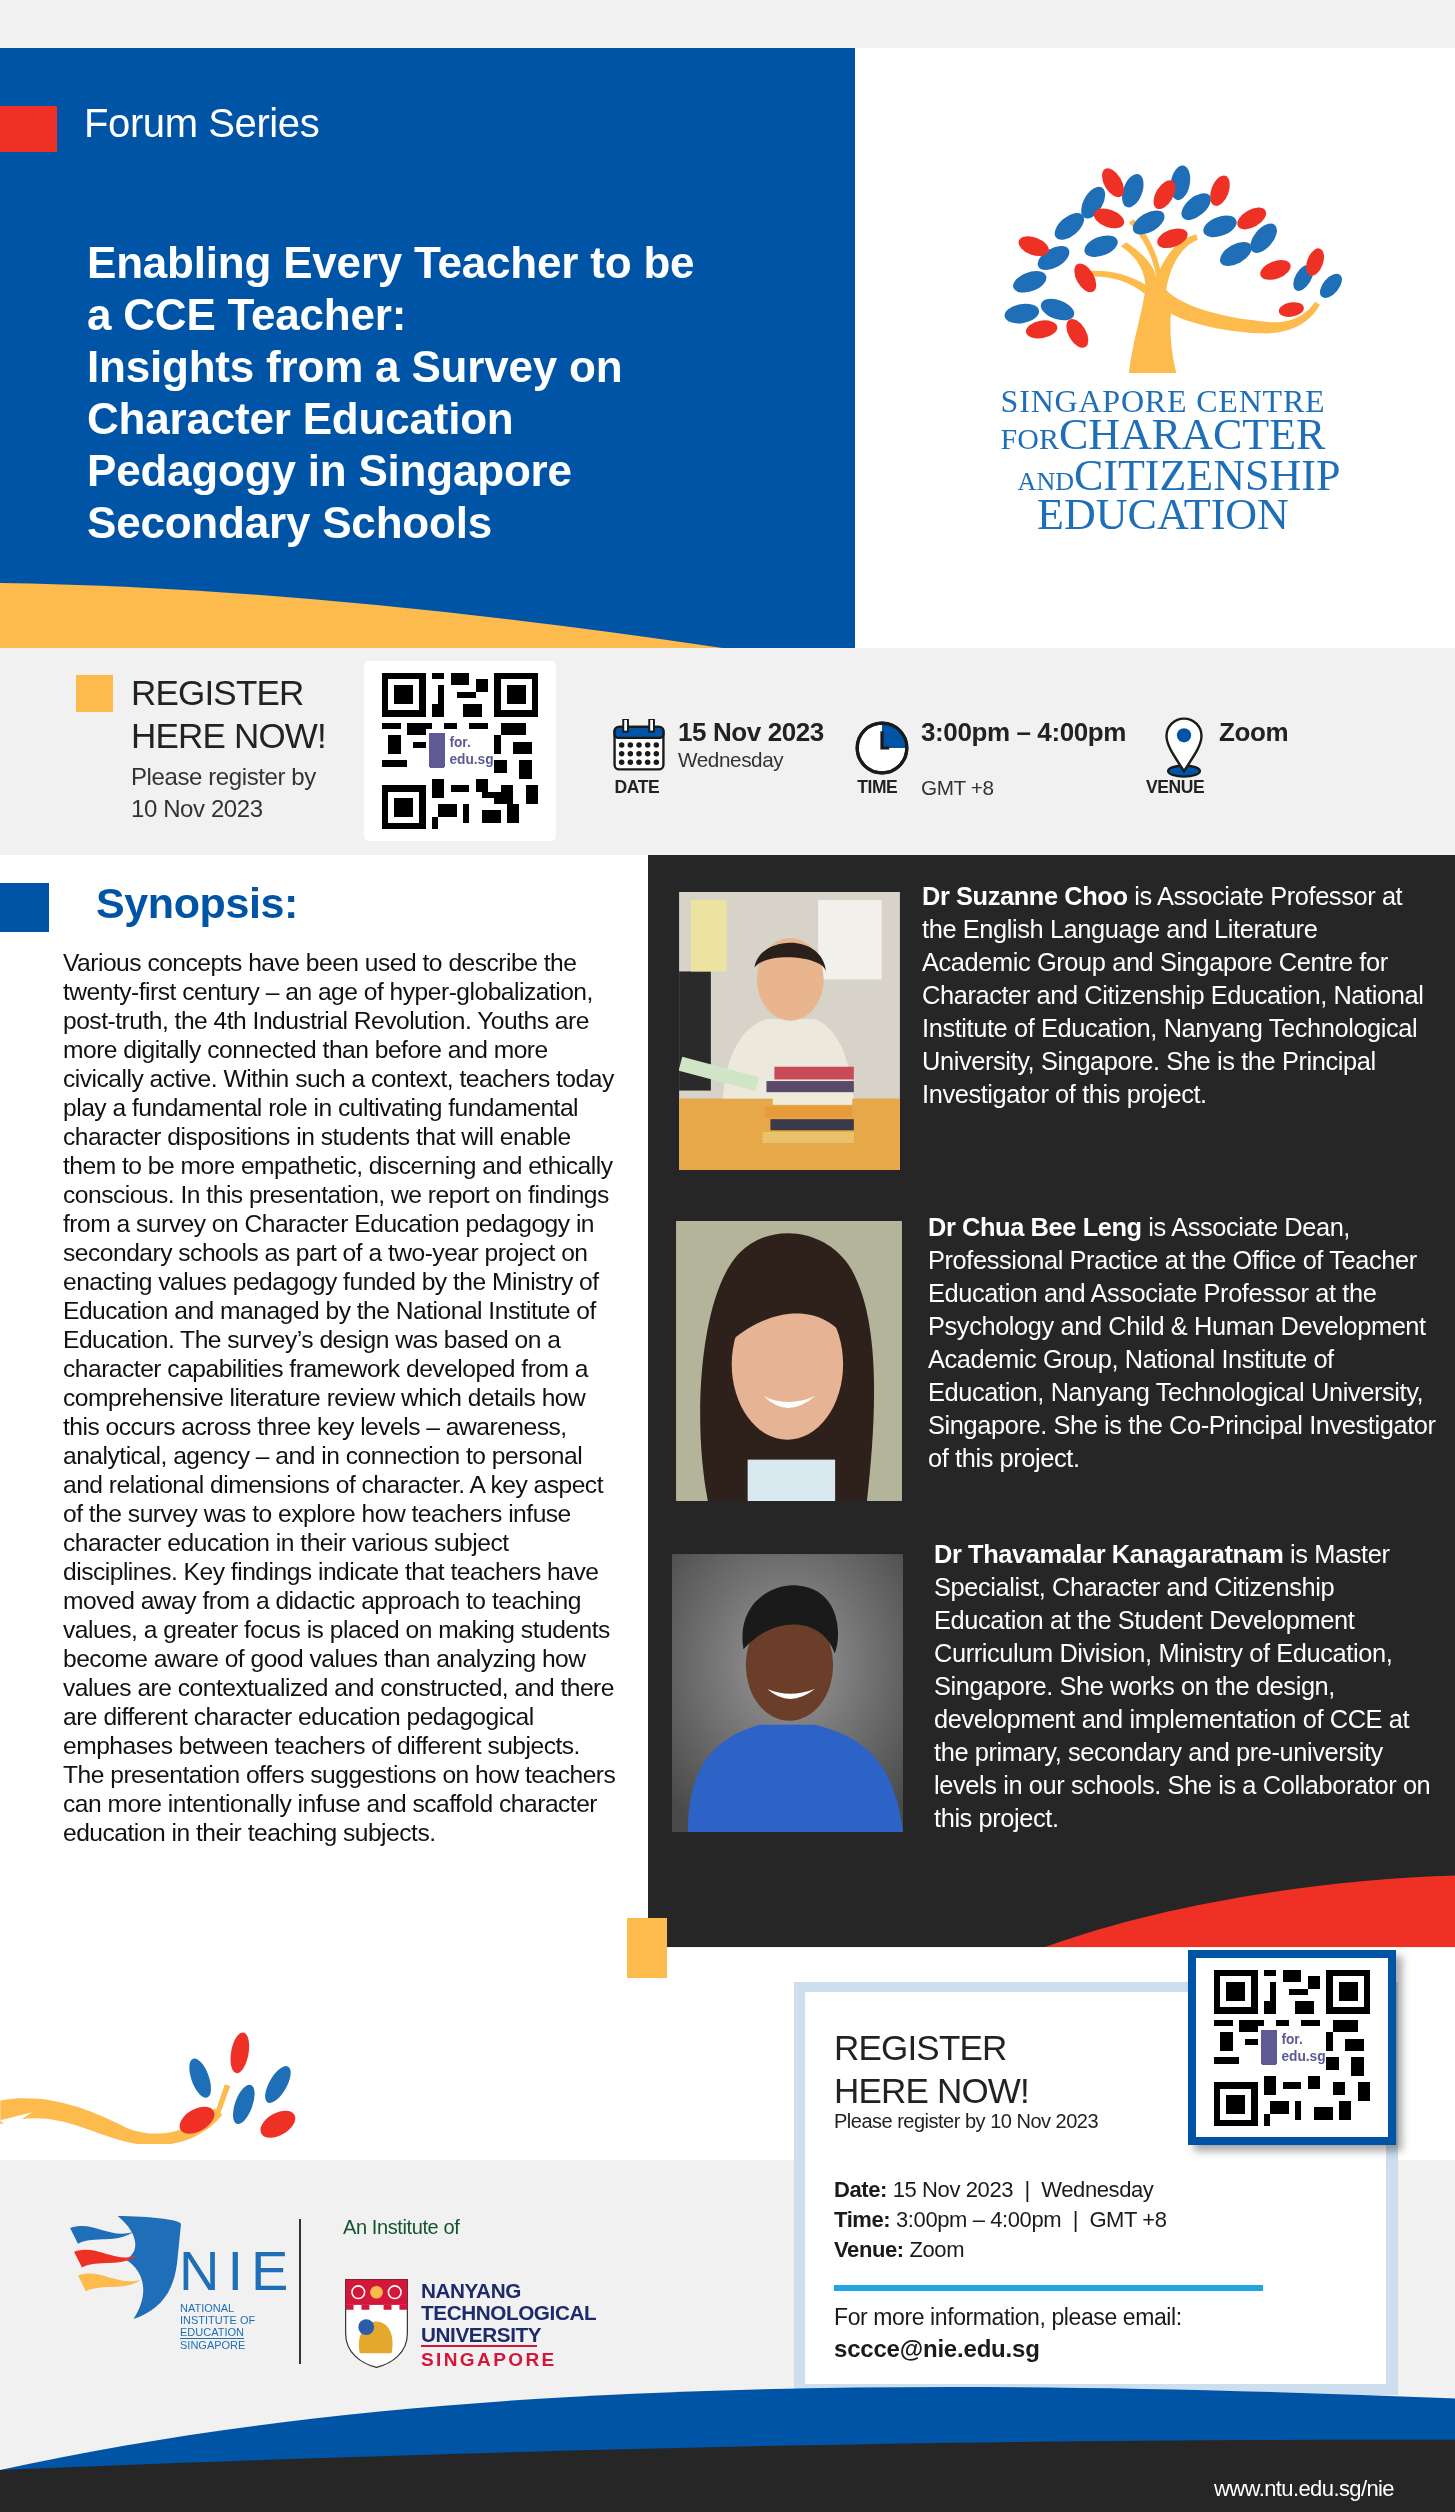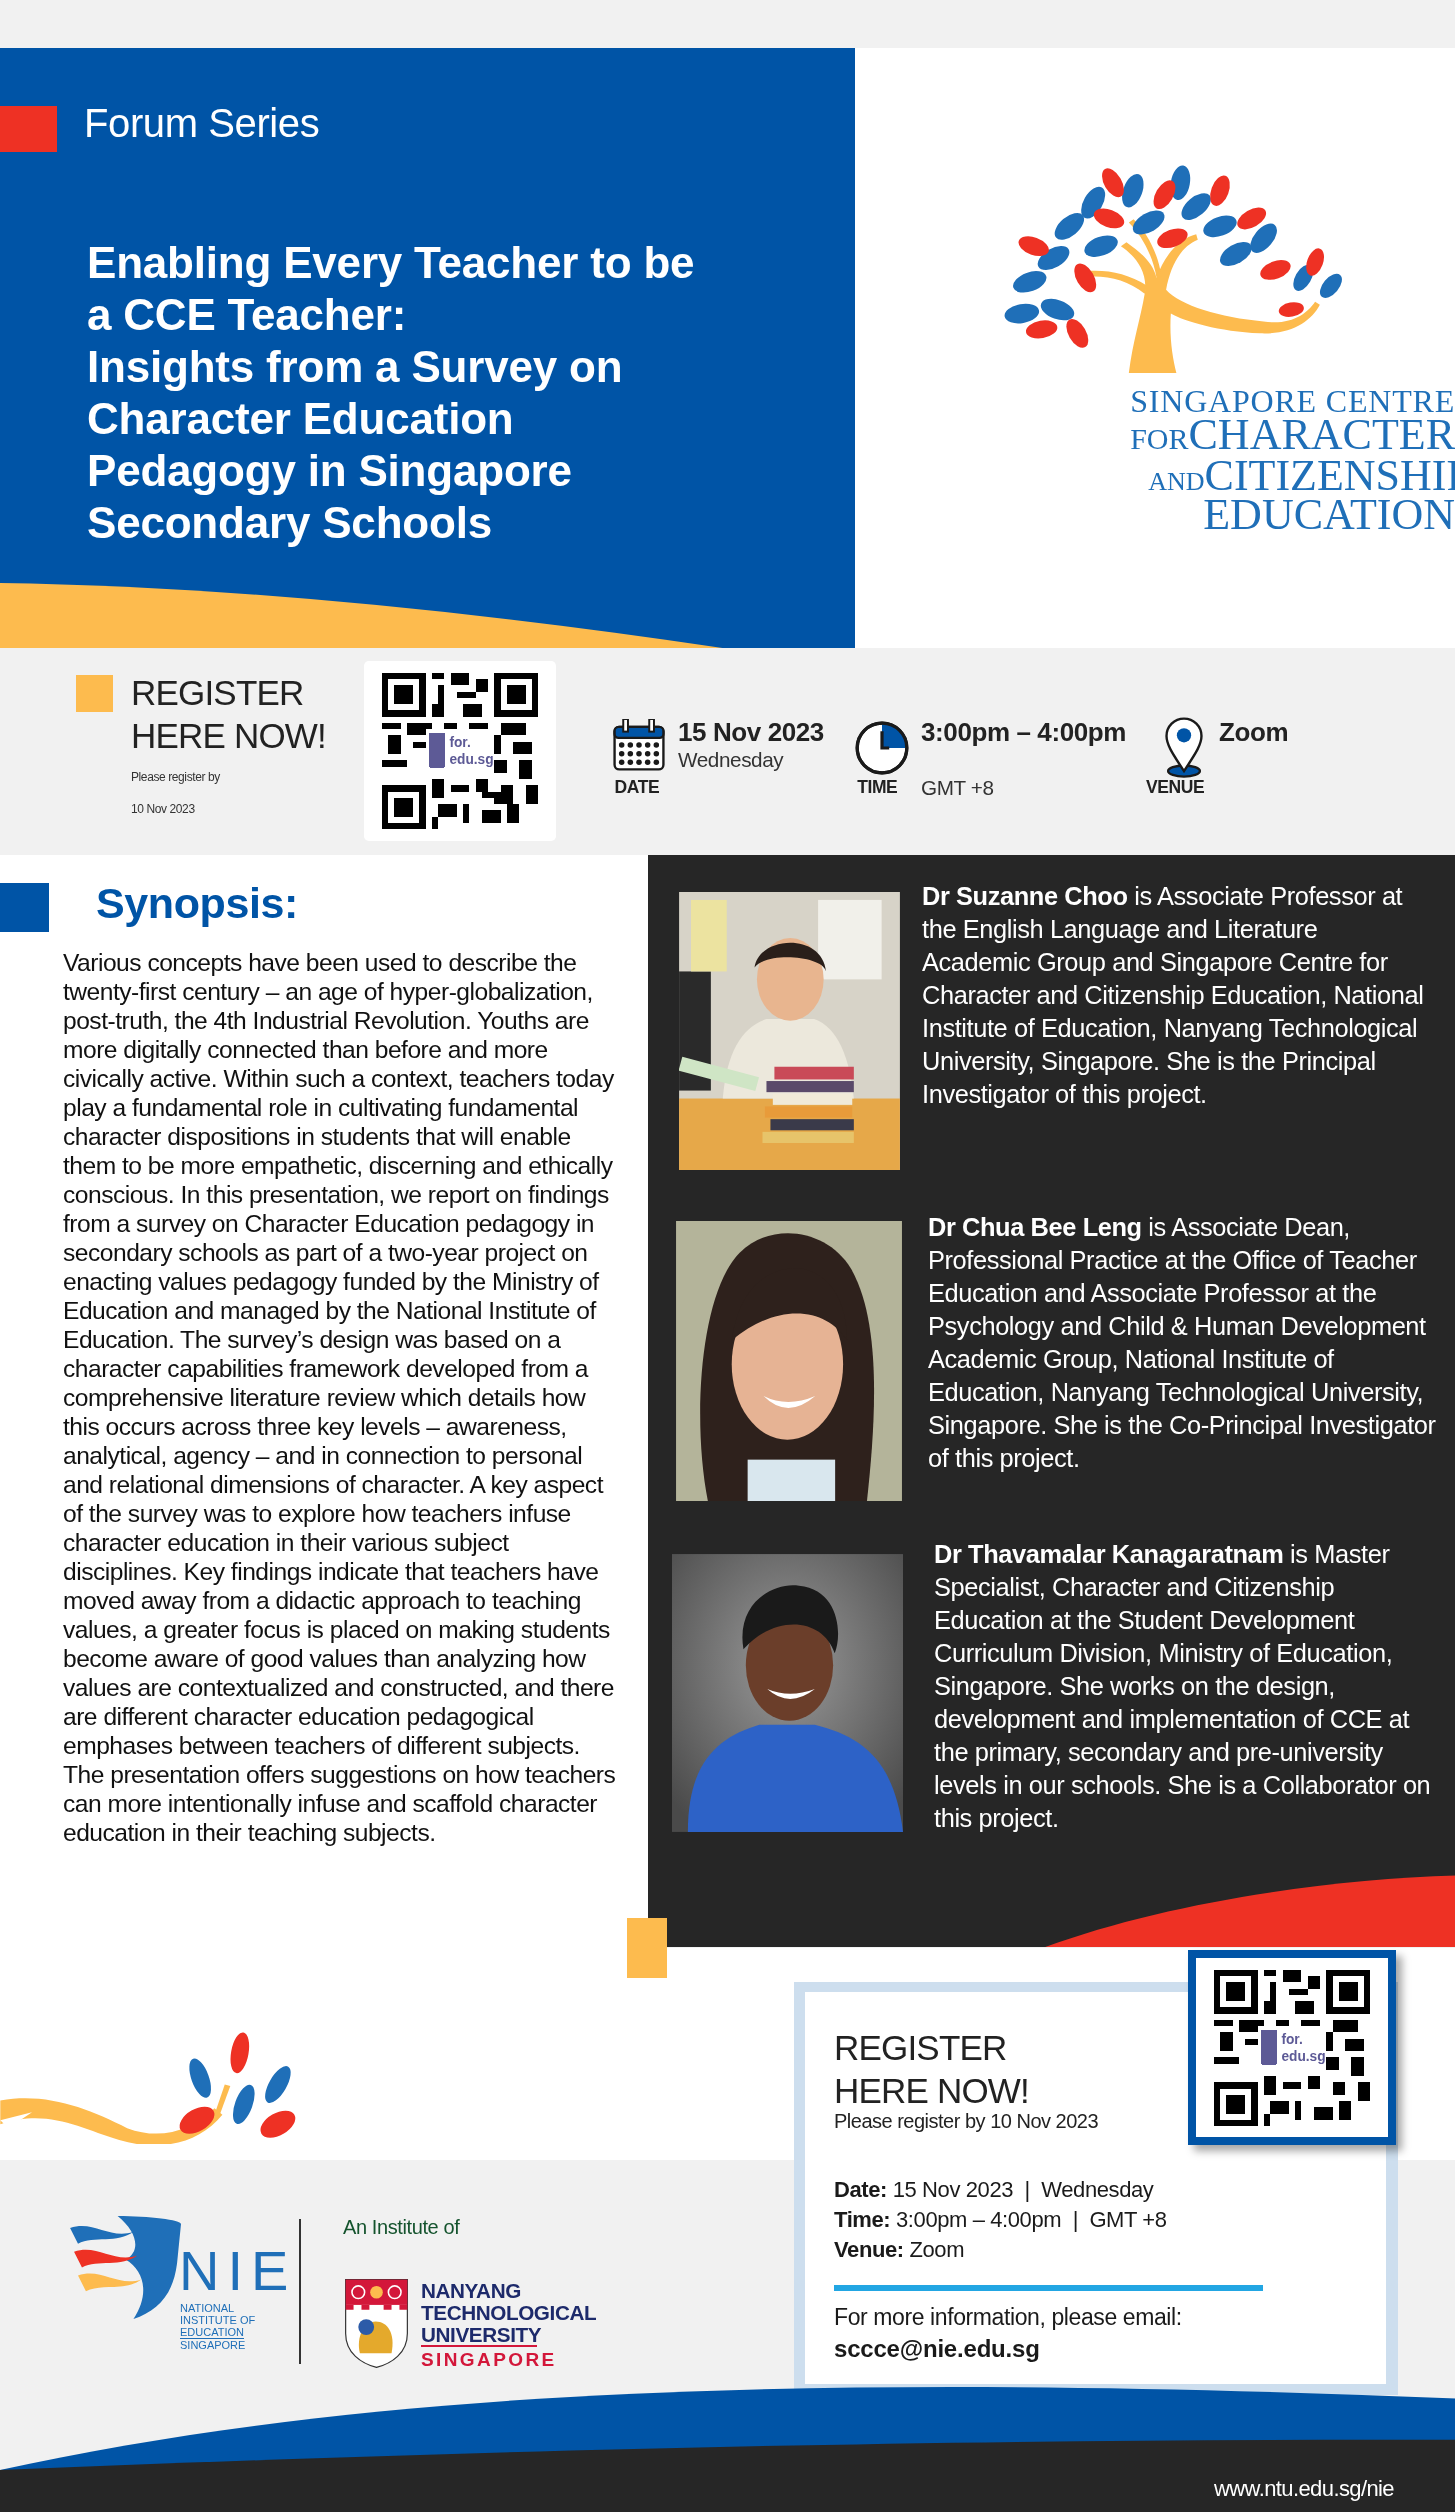--- a/index.html
+++ b/index.html
@@ -11,27 +11,27 @@
   .top-strip { left:0; top:0; width:1456px; height:48px; background:#f1f1f1; }
 
   
   .hero-blue { left:0; top:48px; width:855px; height:600px; background:#0054a6; overflow:hidden; }
   .hero-red-square { left:0; top:106px; width:57px; height:46px; background:#ee3124; }
   .hero-series { left:84px; top:99px; color:#fff; font-size:40px; line-height:49px; font-weight:400; letter-spacing:-0.4px; }
   .hero-title { left:87px; top:237px; width:715px; color:#fff; font-size:44px; line-height:52px; font-weight:700; letter-spacing:-0.2px; }
   .hero-wave { left:0; top:0; width:855px; height:600px; }
 
   .hero-logo { left:855px; top:48px; width:600px; height:600px; background:#fff; }
-  .logo-text { position:absolute; left:0; width:600px; text-align:right; color:#1f6fb8; font-family:"Liberation Serif", serif;padding-left:16px; }
+  .logo-text { position:absolute; left:0; width:600px; text-align:center; color:#1f6fb8; font-family:"Liberation Serif", serif;padding-left:16px; }
 
   
   .reg-strip { left:0; top:649px; width:1456px; height:207px; background:#f1f1f1; }
   .reg-orange { left:76px; top:675px; width:37px; height:37px; background:#fdbb4e; }
   .reg-title { left:131px; top:671px; font-size:35px; line-height:43px; color:#222; letter-spacing:-0.8px; }
-  .reg-sub { left:131px; top:761px; font-size:12px; line-height:32px; color:#333; letter-spacing:-0.4px; }
+  .reg-sub { left:131px; top:761px; font-size:24px; line-height:32px; color:#333; letter-spacing:-0.4px; }
   .qr-card { left:364px; top:661px; width:192px; height:180px; background:#fff; border-radius:4.8px; display:flex; align-items:center; justify-content:center; }
 
   .info-item { top:715px; }
   .info-main { font-size:26px; font-weight:700; color:#222; letter-spacing:-0.4px; line-height:30px; }
   .info-sub { font-size:20.7px; color:#333; line-height:24px; letter-spacing:-0.4px; }
   .info-label { font-size:17.5px; font-weight:900; color:#222; letter-spacing:-0.4px; }
 
   
   .syn-bg { left:0; top:855px; width:648px; height:1305px; background:#fff; }
   .syn-square { left:0; top:883px; width:49px; height:49px; background:#0054a6; }

